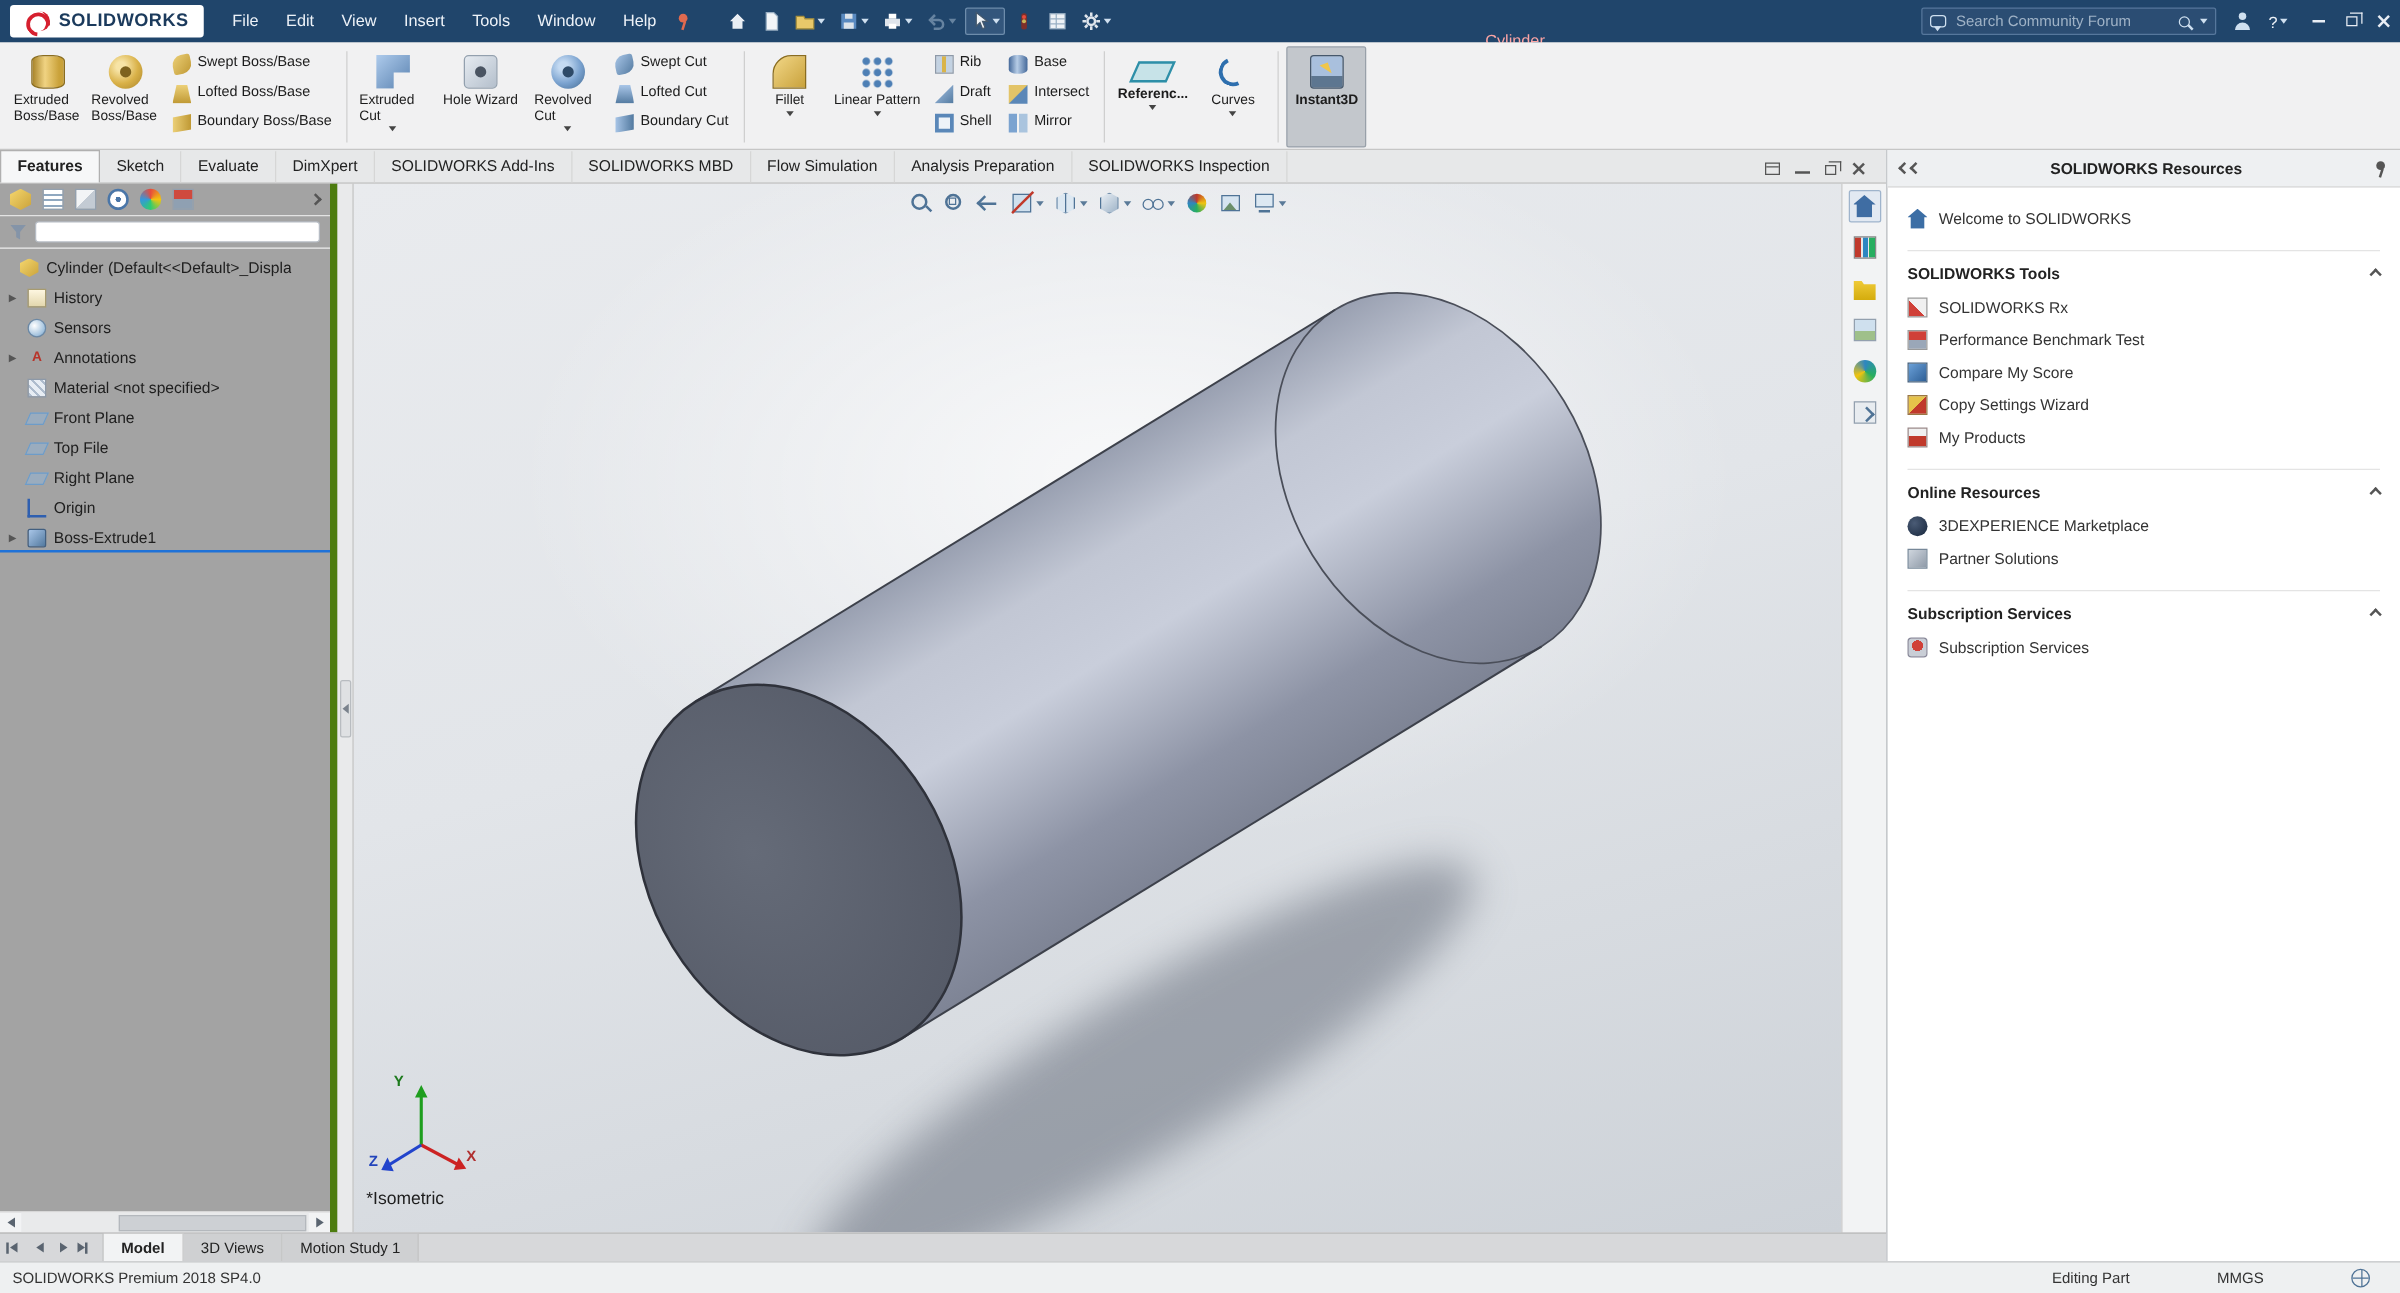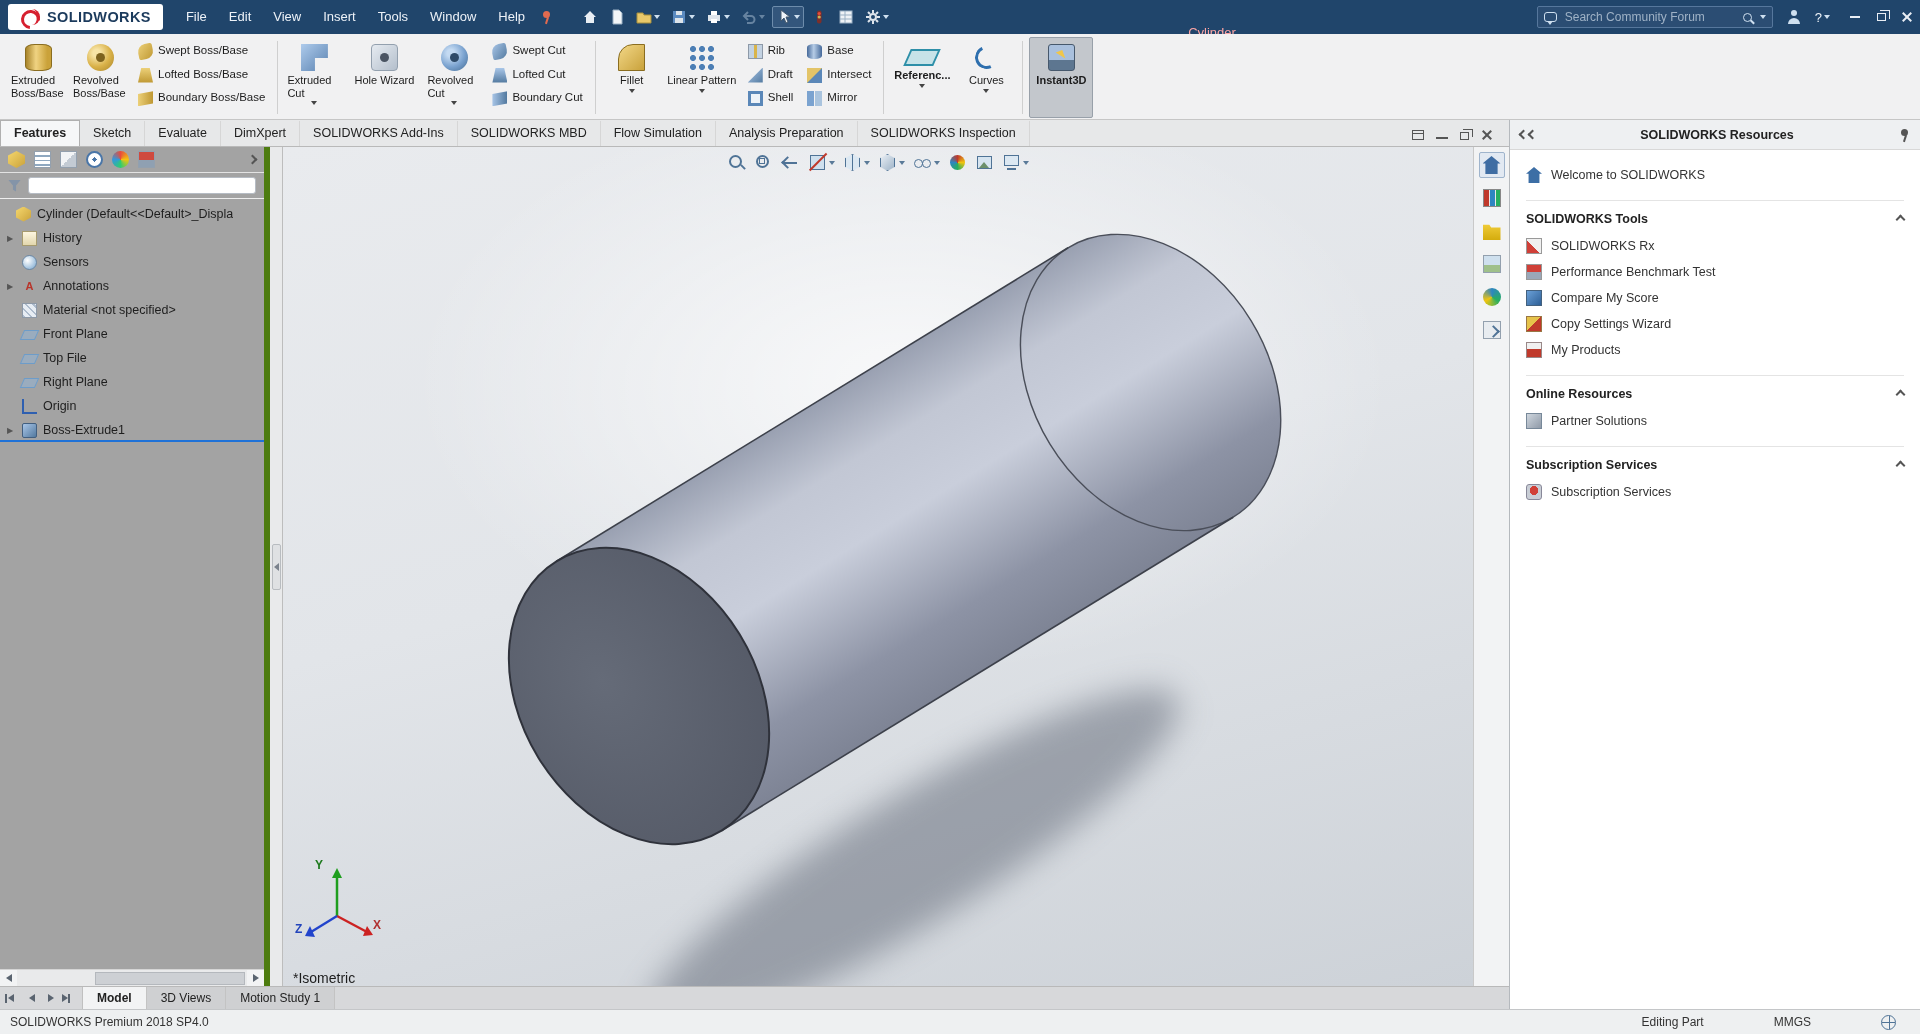--- a/index.html
+++ b/index.html
@@ -170,21 +170,21 @@
   .i-hide-show-items::before{content:"";position:absolute;left:1px;top:6px;width:7px;height:7px;border:1.6px solid #4f7396;border-radius:50%;}
   .i-hide-show-items::after{content:"";position:absolute;right:1px;top:6px;width:7px;height:7px;border:1.6px solid #4f7396;border-radius:50%;}
   .i-edit-appearance::before{content:"";position:absolute;inset:2px;border-radius:50%;background:conic-gradient(#c0392b,#f1c40f,#27ae60,#2e86c1,#c0392b);}
   .i-apply-scene::before{content:"";position:absolute;inset:3px 2px;background:#d6e4f0;border:1.4px solid #4f7396;}
   .i-apply-scene::after{content:"";position:absolute;left:4px;bottom:4px;border-left:5px solid transparent;border-right:5px solid transparent;border-bottom:6px solid #6b8f6b;}
   .i-view-settings::before{content:"";position:absolute;inset:2px 2px 6px 2px;background:#dce8f2;border:1.4px solid #4f7396;}
   .i-view-settings::after{content:"";position:absolute;left:5px;bottom:2px;width:9px;height:2px;background:#4f7396;}
   .triad{position:absolute;left:14px;bottom:30px;width:96px;height:96px;}
   .t-lab{position:absolute;font-size:12px;font-weight:bold;}
   .t-y{left:18px;top:-2px;color:#1d7a1d;} .t-x{left:76px;top:58px;color:#b03030;} .t-z{left:-2px;top:62px;color:#2244bb;}
-  .view-label{position:absolute;left:10px;bottom:0;font-size:14px;color:#1d1d1d;}
+  .view-label{position:absolute;left:10px;bottom:20px;font-size:14px;color:#1d1d1d;}
 
   
   .taskstrip{position:absolute;top:147px;right:411px;width:36px;bottom:25px;background:#f2f3f4;border-left:1px solid #c9c9c9;display:flex;flex-direction:column;align-items:center;padding-top:5px;gap:7px;}
   .ts-btn{width:26px;height:26px;display:grid;place-items:center;border:1px solid transparent;border-radius:2px;}
   .ts-btn.active{background:#e2e9f2;border-color:#9fb4cc;}
   .tsic{width:18px;height:18px;position:relative;}
   .i-ts-home{background:#3f6da3;clip-path:polygon(50% 0,100% 42%,84% 42%,84% 100%,16% 100%,16% 42%,0 42%);}
   .i-ts-design-library{background:linear-gradient(90deg,#c0392b 30%,#e8e8e8 30% 38%,#2e86c1 38% 66%,#e8e8e8 66% 72%,#27ae60 72%);border:1px solid #888;}
   .i-ts-file-explorer{background:linear-gradient(#f4d03f,#d4ac0d);clip-path:polygon(0 15%,38% 15%,48% 30%,100% 30%,100% 100%,0 100%);}
   .i-ts-view-palette{background:linear-gradient(#cfe0ee 55%,#9fc08a 55%);border:1px solid #93a0ae;}
@@ -752,20 +752,24 @@
             </div>
           </div>
       </div>
       <div class="tp-sec">
         <div class="tp-sec-h">
           <span class="tp-sec-t">Online Resources</span>
           <span class="chev up"></span>
         </div>
         <div>
 
+        <div class="tp-item">
+              <span class="tpi i-marketplace"></span>
+              <span>3DEXPERIENCE Marketplace</span>
+            </div>
             <div class="tp-item">
               <span class="tpi i-partner-solutions"></span>
               <span>Partner Solutions</span>
             </div>
           </div>
       </div>
       <div class="tp-sec">
         <div class="tp-sec-h">
           <span class="tp-sec-t">Subscription Services</span>
           <span class="chev up"></span>

